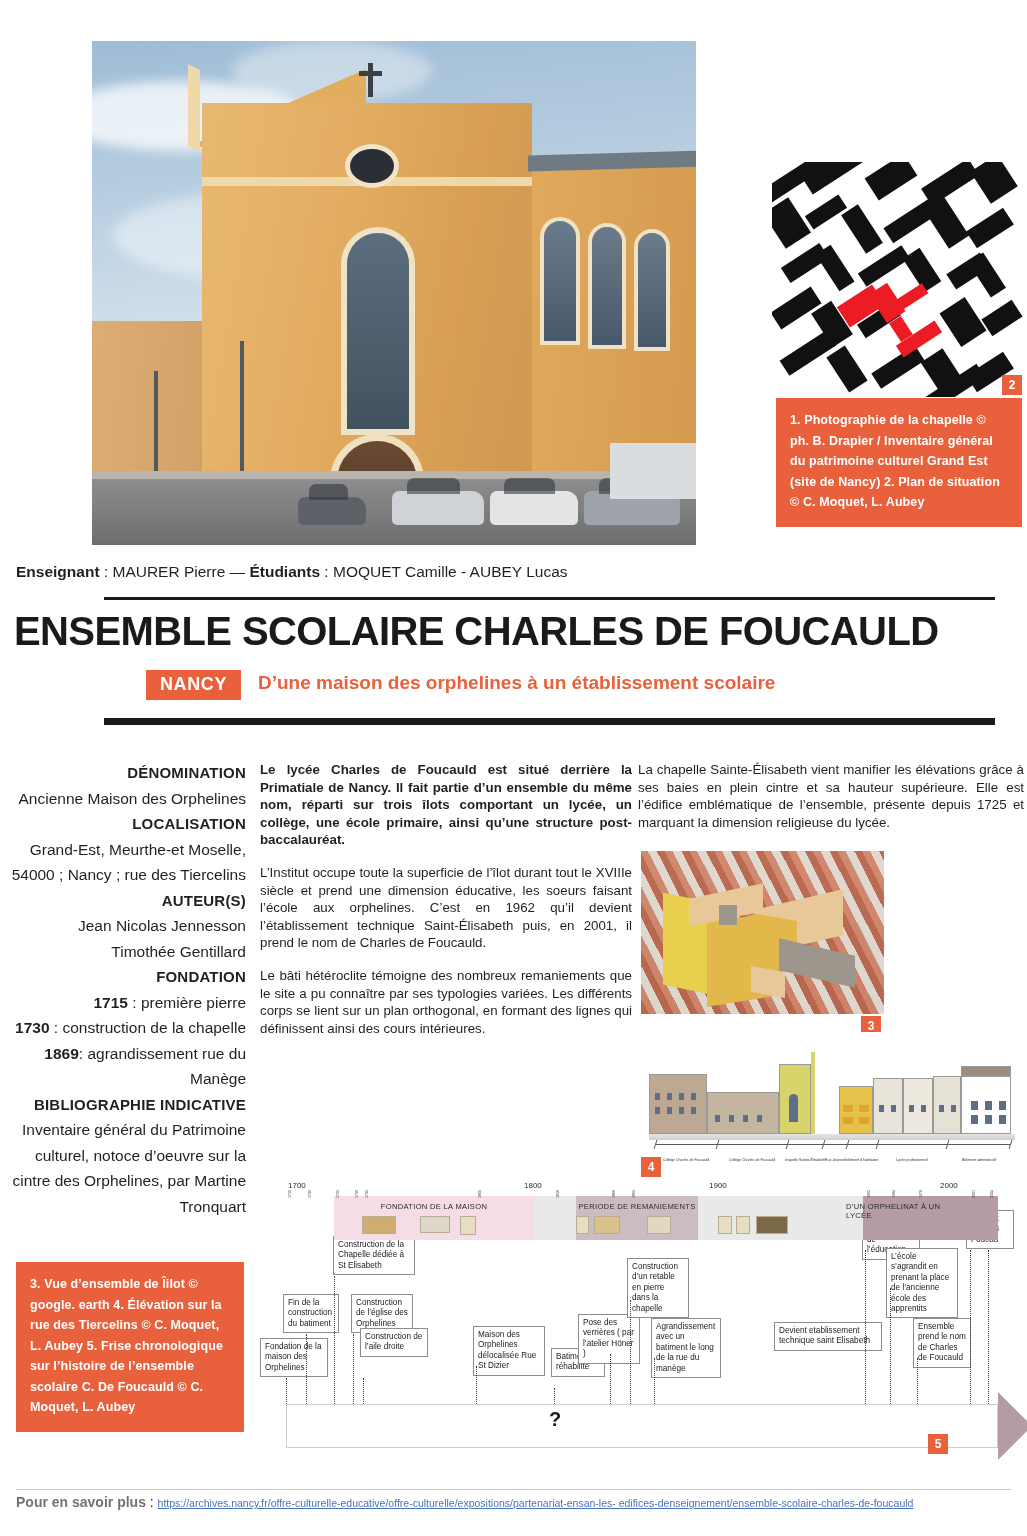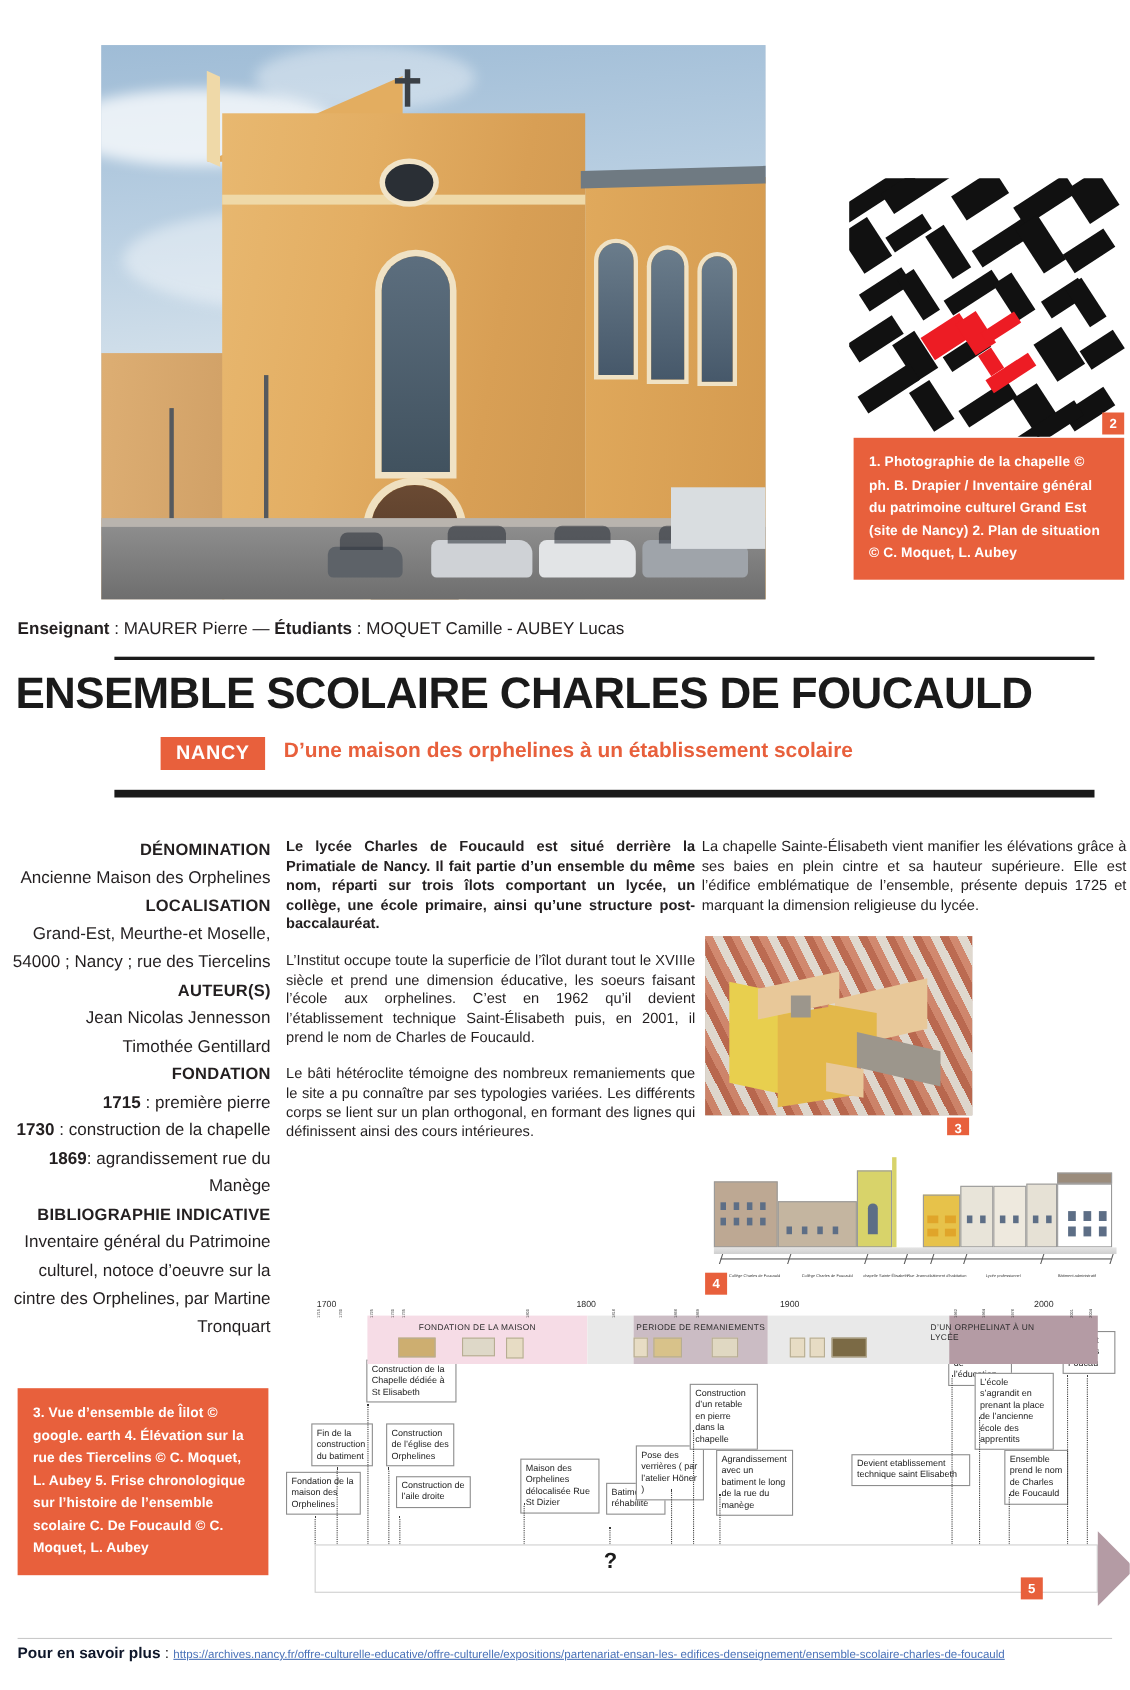--- a/index.html
+++ b/index.html
@@ -129,21 +129,21 @@
   .tick-lab { position:absolute; top:2px; font-size:3.6px; color:#333;
      transform:rotate(-90deg); transform-origin:left top; white-space:nowrap; }
   .doc-thumb { position:absolute; top:20px; border:1px solid #b7ad93; }
   .arrowhead { position:absolute; top:196px; width:0;height:0;
      border-top:34px solid transparent; border-bottom:34px solid transparent;
      border-left:34px solid #b49ba4; }
 
   
   #footer-rule { position:absolute; left:16px; top:1489px; width:995px; height:1px; background:#c9c9c9; }
   #footer { position:absolute; left:16px; top:1494px; width:1000px; font-size:14px; }
-  #footer .lbl { font-weight:bold; color:#0f172a;margin-top:37px; }
+  #footer .lbl { font-weight:bold; color:#737373;margin-top:37px; }
   #footer .url { color:#4a72b8; text-decoration:underline; font-size:10.5px; word-break:break-all; }
 </style>
 </head>
 <body>
 
 <div class="page">
 
   <div id="hero-photo">
     <div class="sky"></div>
     <div class="cloud" style="left:-40px;top:40px;width:260px;height:70px;"></div>
@@ -325,21 +325,21 @@
   <div class="fig-badge" style="left:641px;top:1157px;">4</div>
 
   <div id="caption-bottom" class="caption-box">3. Vue d’ensemble de l̂ilot © google. earth 4. Élévation sur la rue des Tiercelins © C. Moquet, L. Aubey 5. Frise chronologique sur l’histoire de l’ensemble scolaire C. De Foucauld © C. Moquet, L. Aubey</div>
 
   <div id="timeline">
 
     <div class="tl-box" style="left:2px;top:142px;width:68px;">Fondation de la maison des Orphelines</div>
     <div class="tl-box" style="left:25px;top:98px;width:56px;">Fin de la construction du batiment</div>
     <div class="tl-box" style="left:75px;top:40px;width:82px;">Construction de la Chapelle dédiée à St Elisabeth</div>
     <div class="tl-box" style="left:93px;top:98px;width:62px;">Construction de l’église des Orphelines</div>
-    <div class="tl-box" style="left:102px;top:146px;width:68px;">Construction de l’aile droite</div>
+    <div class="tl-box" style="left:102px;top:132px;width:68px;">Construction de l’aile droite</div>
     <div class="tl-box" style="left:215px;top:130px;width:72px;">Maison des Orphelines délocalisée Rue St Dizier</div>
     <div class="tl-box" style="left:293px;top:152px;width:54px;">Batiment réhabilité</div>
     <div class="tl-box" style="left:320px;top:118px;width:62px;">Pose des verrières ( par l’atelier Höner )</div>
     <div class="tl-box" style="left:369px;top:62px;width:62px;">Construction d’un retable en pierre dans la chapelle</div>
     <div class="tl-box" style="left:393px;top:122px;width:70px;">Agrandissement avec un batiment le long de la rue du manège</div>
     <div class="tl-box" style="left:516px;top:126px;width:108px;">Devient etablissement technique saint Elisabeth</div>
     <div class="tl-box" style="left:604px;top:14px;width:58px;">Placé sous le ministère de l’éducation</div>
     <div class="tl-box" style="left:628px;top:52px;width:72px;">L’école s’agrandit en prenant la place de l’ancienne école des apprentits</div>
     <div class="tl-box" style="left:655px;top:122px;width:58px;">Ensemble prend le nom de Charles de Foucauld</div>
     <div class="tl-box" style="left:708px;top:14px;width:48px;">Devient Charles Foucau</div>

